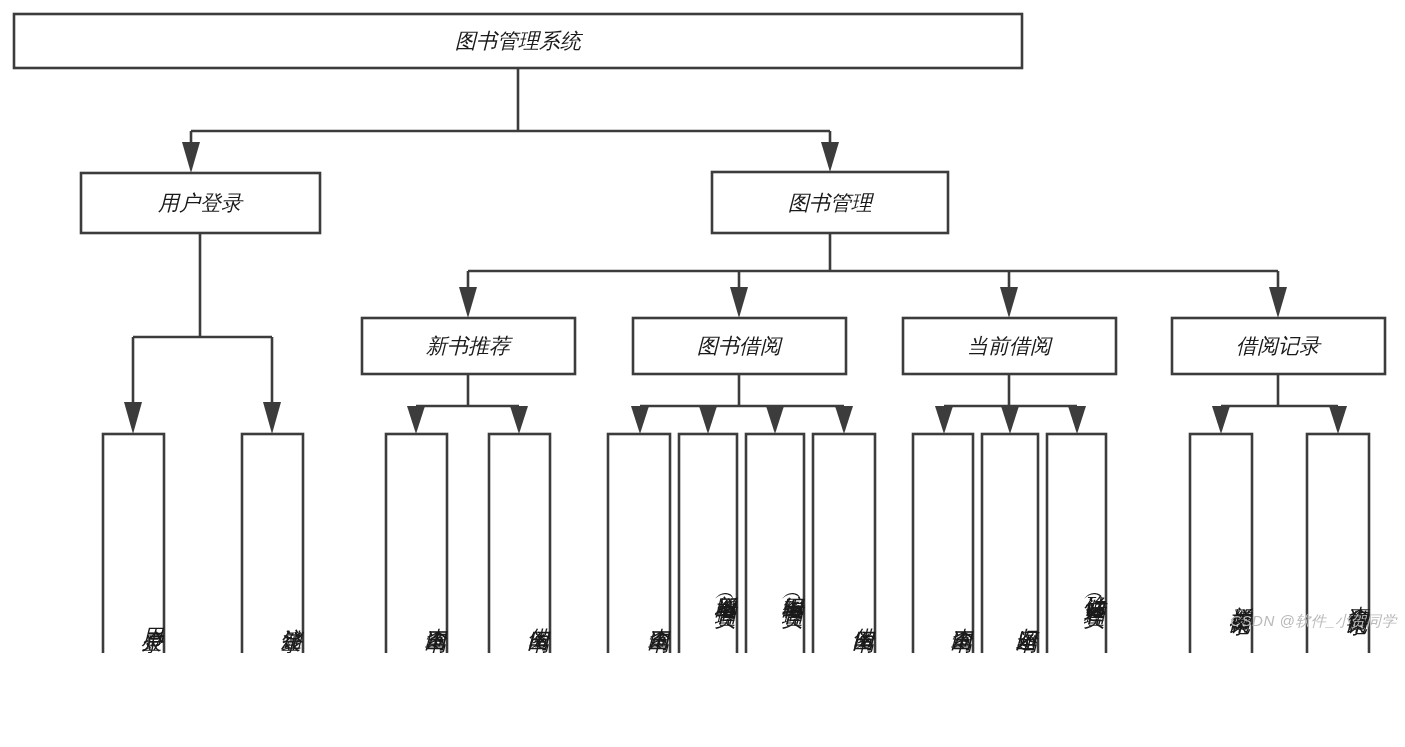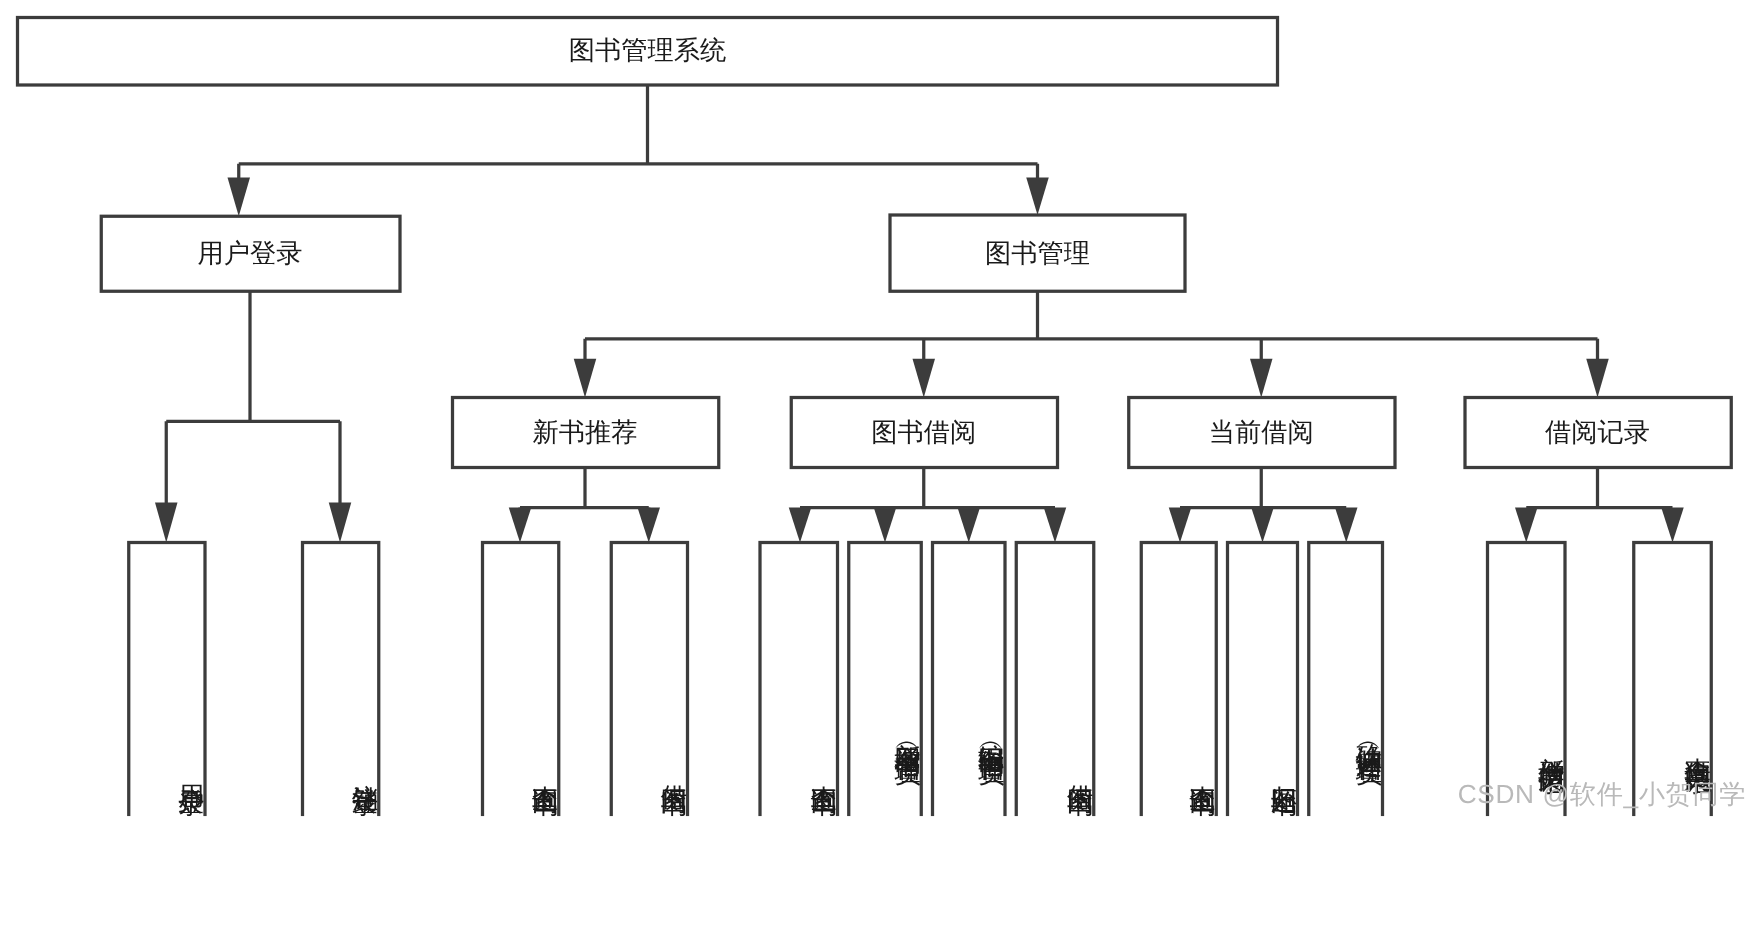--- a/index.html
+++ b/index.html
@@ -10,20 +10,21 @@
   }
   body {
     font-family: "Liberation Sans", "DejaVu Sans", sans-serif;
   }
   #diagram-root {
     position: relative;
     width: 1405px;
     height: 653px;
     background: #ffffff;
     overflow: hidden;
+    font-style: italic;
   }
   svg.diagram-canvas {
     position: absolute;
     left: 0;
     top: 0;
     width: 1405px;
     height: 747px;
   }
   .node-box {
     fill: #ffffff;
@@ -59,23 +60,23 @@
     letter-spacing: 2px;
     display: flex;
     align-items: flex-start;
     justify-content: center;
     white-space: nowrap;
     pointer-events: none;
   }
   .watermark {
     position: absolute;
     right: 8px;
-    bottom: 4px;
+    bottom: 22px;
     font-family: "Liberation Sans", "DejaVu Sans", sans-serif;
-    font-size: 21px;
+    font-size: 15px;
     color: #b9b9b9;
     white-space: nowrap;
     letter-spacing: 0.5px;
   }
 </style>
 </head>
 <body>
 
 <div id="diagram-root">
 

